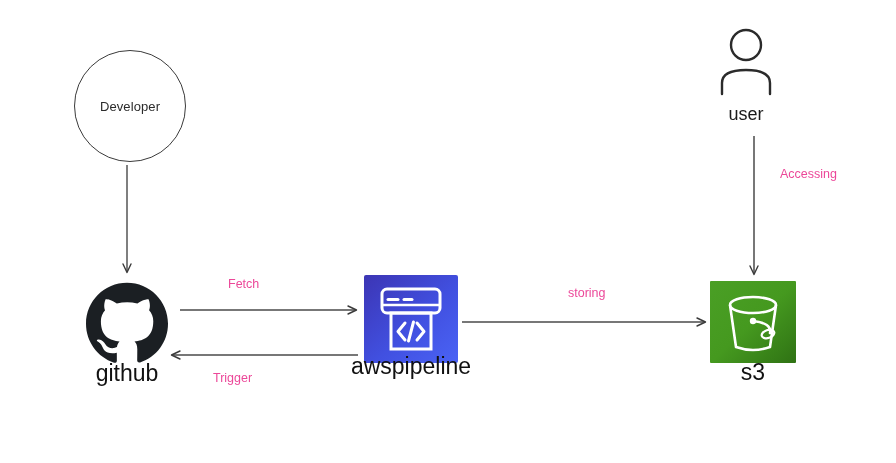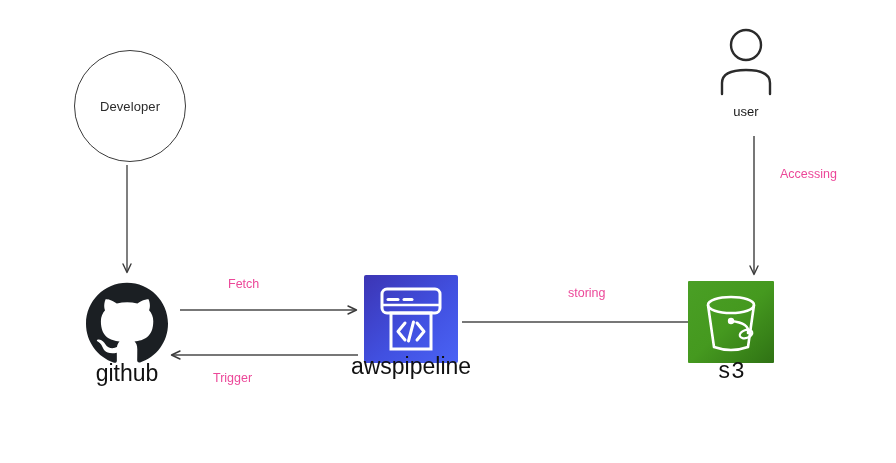--- a/index.html
+++ b/index.html
@@ -59,21 +59,21 @@
     top: 26px;
     width: 88px;
     height: 110px;
   }
   #node-user .actor-label {
     position: absolute;
     left: 0;
     top: 78px;
     width: 88px;
     text-align: center;
-    font-size: 13px;
+    font-size: 18px;
     color: #1a1a1a;
   }
   
   .icon-node .icon-box {
     width: 74px;
     height: 74px;
     position: relative;
   }
   .icon-node .node-label {
     position: absolute;
@@ -101,24 +101,23 @@
     width: 94px;
     border-radius: 12px;
   }
   #node-awspipeline .icon-box {
     width: 94px;
     height: 88px;
     border-radius: 2px;
     overflow: hidden;
   }
   #node-s3 {
-    left: 688px;
+    left: 710px;
     top: 281px;
     width: 86px;
-    font-family: Liberation Mono, monospace;
   }
   #node-s3 .icon-box {
     width: 86px;
     height: 82px;
     border-radius: 1px;
     overflow: hidden;
   }
   
   .edge-label {
     position: absolute;

